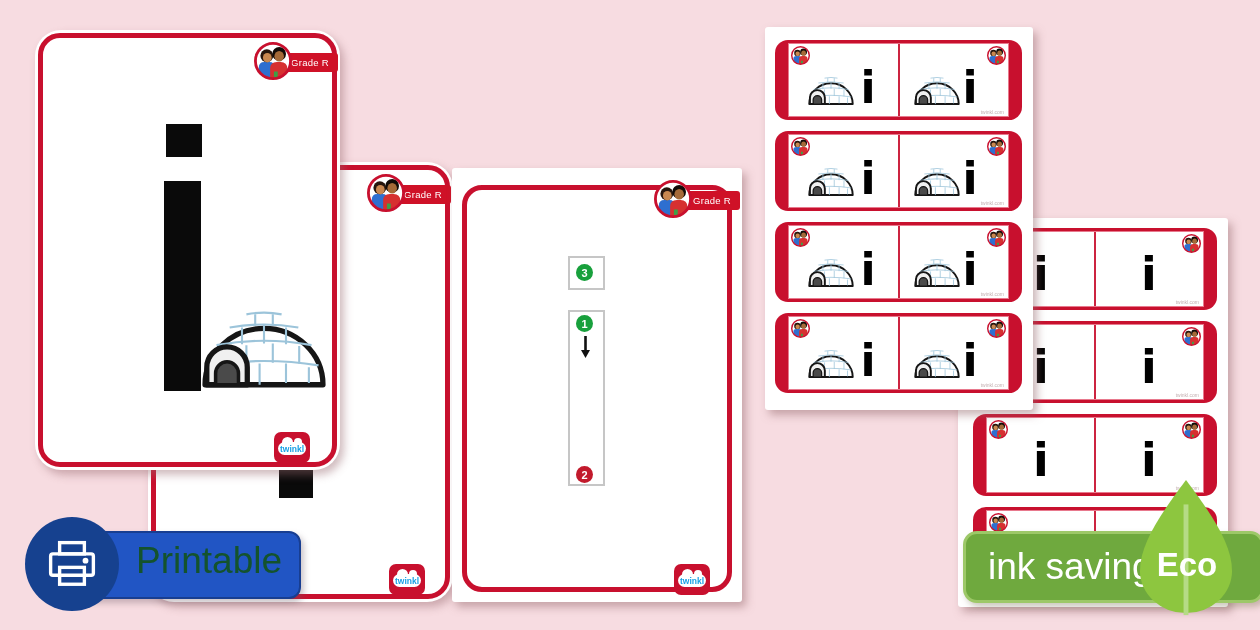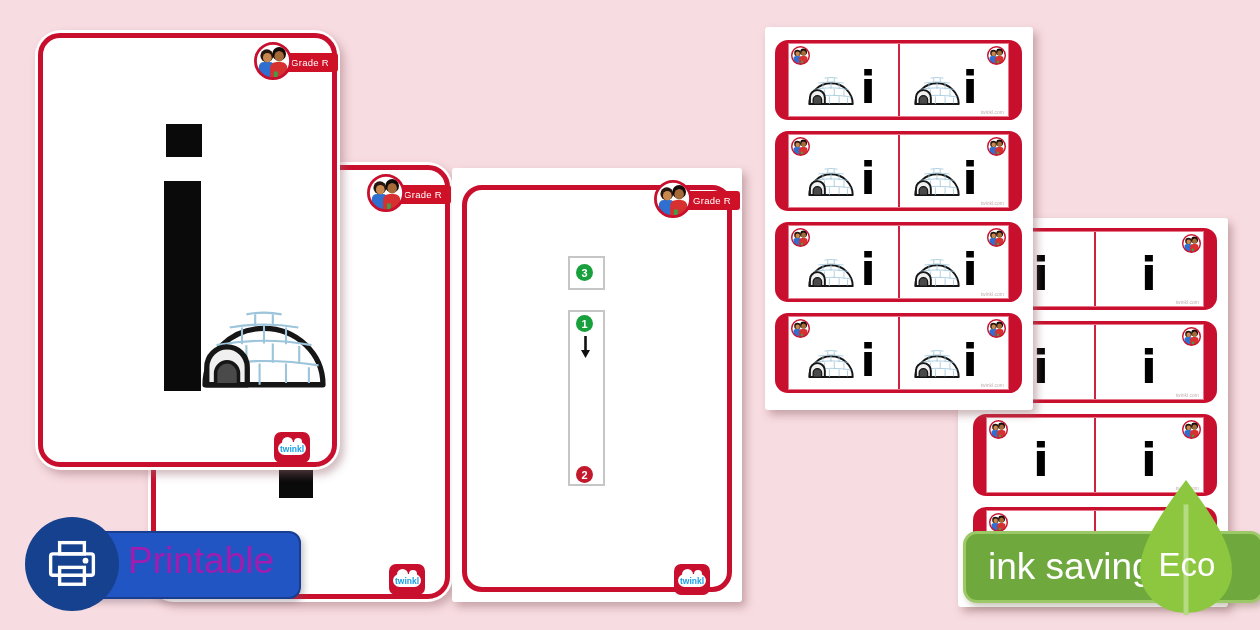--- a/index.html
+++ b/index.html
@@ -69,32 +69,32 @@
   .strip-letter{position:absolute;top:20px;font-family:"DejaVu Sans",sans-serif;font-weight:bold;
         font-size:44px;line-height:48px;color:#000;text-align:center;}
   .sl-l{left:68px;width:22px;} .sl-r{left:170px;width:22px;}
   .ll-l{left:0;width:50%;font-size:46px;top:18px;} .ll-r{left:50%;width:50%;font-size:46px;top:18px;}
   .wm{position:absolute;right:4px;bottom:1px;font-size:5px;color:#c4b0b2;}
 
   
   #printable-rect{left:45px;top:531px;width:252px;height:64px;background:#2155c4;
         border:2px solid #183e91;border-radius:12px;z-index:10;
         box-shadow:3px 4px 6px rgba(110,90,100,.35);}
-  #printable-text{left:128px;top:540px;font-size:37px;color:#a21caf;z-index:12;}
+  #printable-text{left:136px;top:540px;font-size:37px;color:#14532d;z-index:12;}
   #printable-circle{left:25px;top:517px;width:94px;height:94px;border-radius:50%;
         background:#16418f;z-index:11;display:flex;align-items:center;justify-content:center;}
   .printer-svg{width:54px;height:54px;}
 
   
   #eco-banner{left:963px;top:531px;width:295px;height:66px;background:#6fa93e;
         border:3px solid #9dc868;border-radius:14px;z-index:10;
         box-shadow:3px 4px 6px rgba(110,100,70,.35);display:flex;align-items:center;}
   #eco-banner-label{padding-left:22px;font-size:37px;color:#fff;}
   #eco-leaf{left:1136px;top:477px;width:100px;height:142px;z-index:11;}
-  #eco-text{left:1146px;top:546px;width:82px;text-align:center;font-size:33px;font-weight:normal;
+  #eco-text{left:1146px;top:546px;width:82px;text-align:center;font-size:33px;font-weight:bold;
         color:#fff;z-index:12;}
 </style>
 </head>
 <body>
 
 <svg width="0" height="0" style="position:absolute">
   <defs>
     <clipPath id="kidsClip">
         <circle cx="20" cy="20" r="18"></circle>
       </clipPath>

